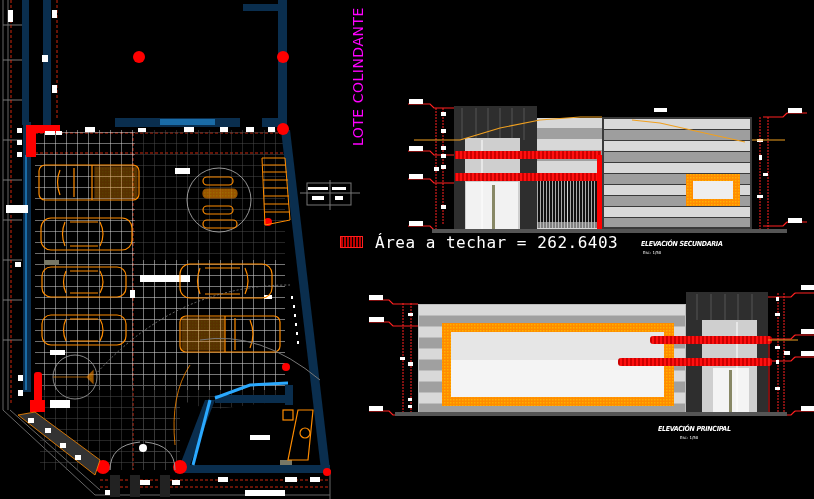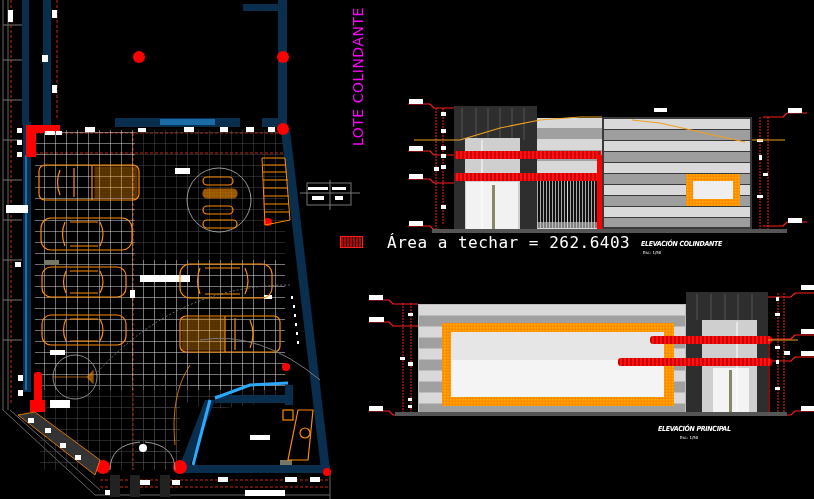--- a/index.html
+++ b/index.html
@@ -1,18 +1,18 @@
 <!DOCTYPE html>
 <html><head>
 <meta charset="utf-8">
 <style>
   html, body { margin:0; padding:0; background:#000; }
   body { width:814px; height:499px; position:relative; overflow:hidden; font-family:"DejaVu Sans Mono", monospace; }
   #canvas { position:absolute; left:0; top:0; width:814px; height:499px; }
-  .label-area { position:absolute; left:340px; top:232px; height:20px; display:flex; align-items:center; gap:24px; }
+  .label-area { position:absolute; left:340px; top:232px; height:20px; display:flex; align-items:center; gap:12px; }
   .hatch { width:21px; height:10px; border:1px solid #ff2020; background:repeating-linear-gradient(90deg,#c00000 0 2px,#000 2px 3px); }
   .area-text { color:#fff; font-size:16px; letter-spacing:0.5px; font-family:"DejaVu Sans Mono", monospace; }
   .lote { position:absolute; left:338px; top:78px; transform:rotate(-90deg); transform-origin:center; color:#ff00ff; font-size:14px; letter-spacing:0.5px; white-space:nowrap; font-family:"DejaVu Sans", sans-serif; width:120px; text-align:center; margin-left:-40px; }
   .elev-title { position:absolute; color:#fff; font-size:7px; font-weight:bold; font-style:italic; letter-spacing:-0.3px; font-family:"DejaVu Sans Condensed","DejaVu Sans",sans-serif; }
   .elev-scale { position:absolute; color:#fff; font-size:4px; font-family:"DejaVu Sans",sans-serif; }
 </style>
 </head>
 <body>
 
 <svg id="canvas" viewBox="0 0 814 499" width="814" height="499" xmlns="http://www.w3.org/2000/svg">
@@ -417,17 +417,17 @@
   </g>
 </svg>
 
 <div class="lote">LOTE COLINDANTE</div>
 
 <div class="label-area">
   <span class="hatch"></span>
   <span class="area-text">Área a techar = 262.6403</span>
 </div>
 
-<div class="elev-title" style="left:641px;top:240px;">ELEVACIÓN COLINDANTE</div>
+<div class="elev-title" style="left:641px;top:240px;">ELEVACIÓN SECUNDARIA</div>
 <div class="elev-scale" style="left:643px;top:250px;">Esc: 1/50</div>
 
 <div class="elev-title" style="left:658px;top:425px;">ELEVACIÓN PRINCIPAL</div>
 <div class="elev-scale" style="left:680px;top:435px;">Esc: 1/50</div>
 
 </body></html>

